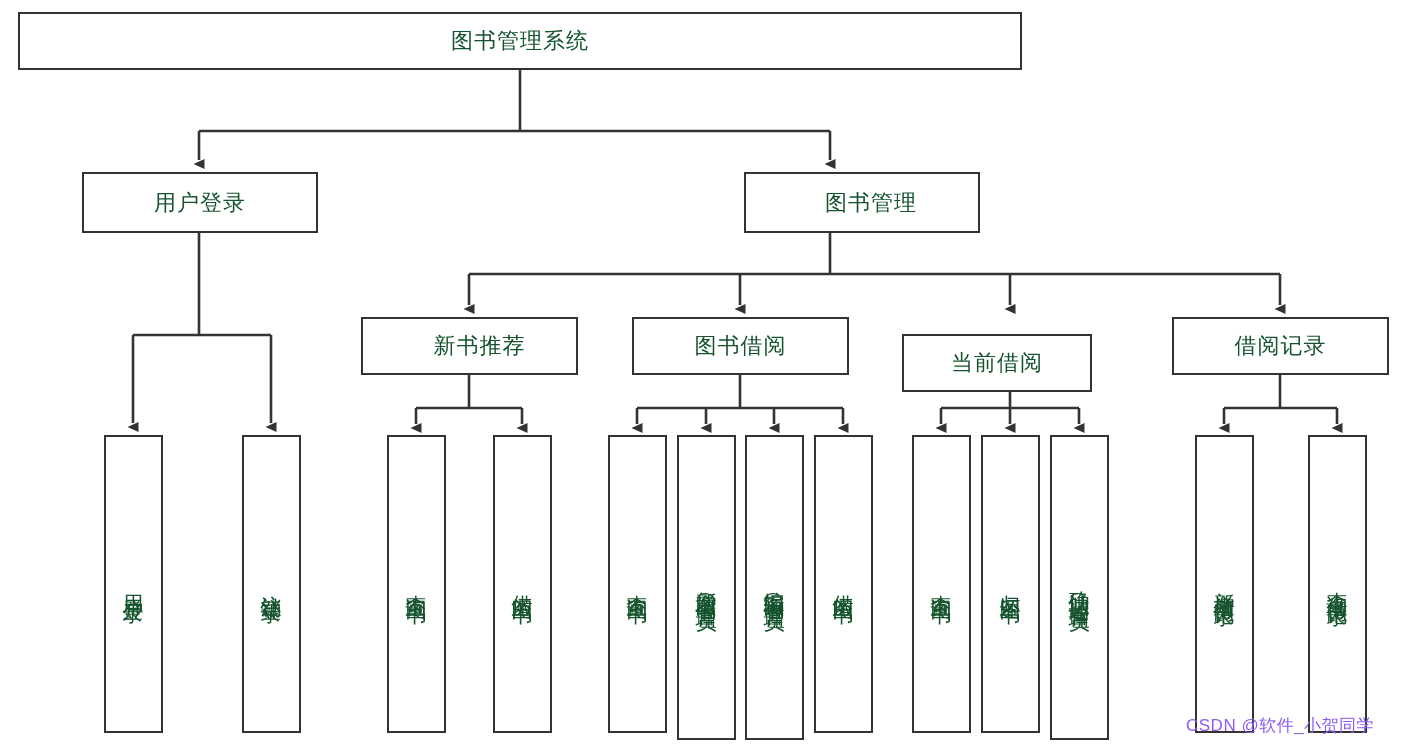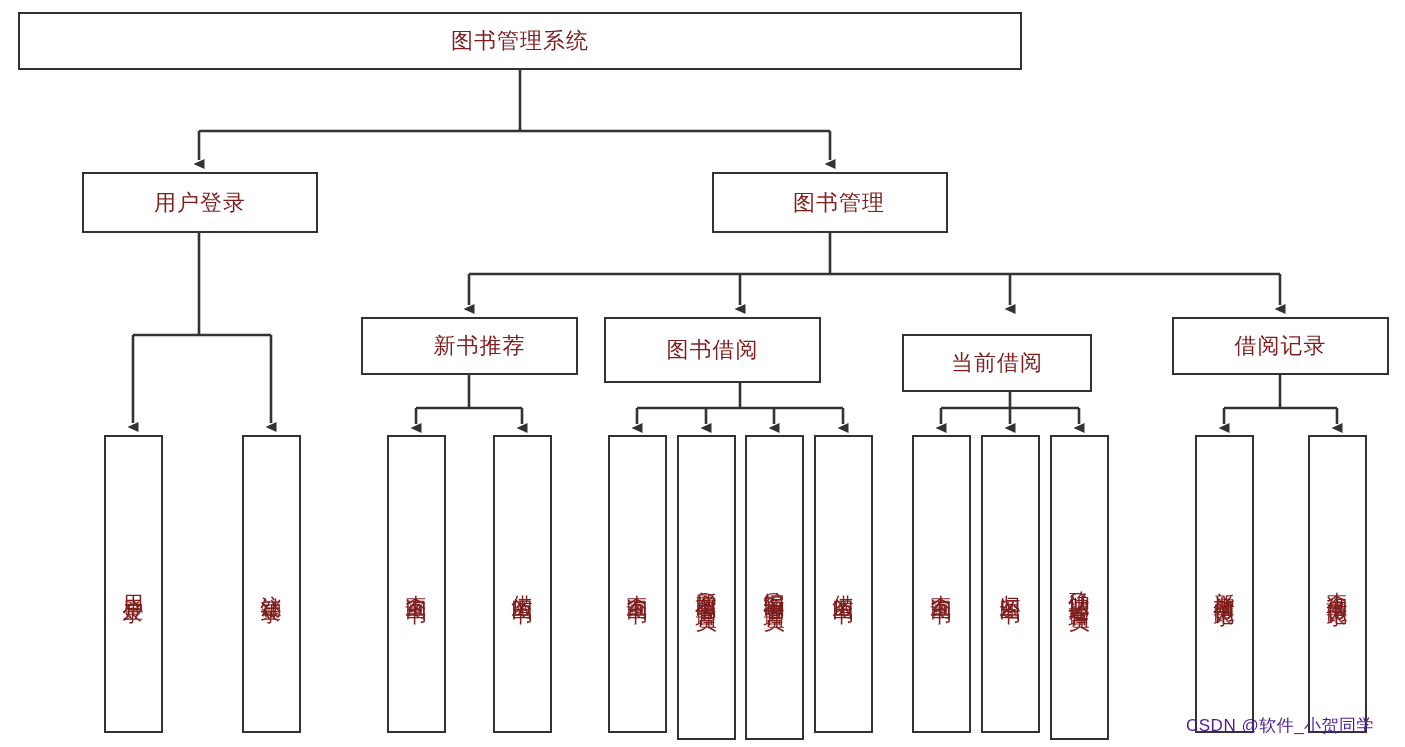--- a/index.html
+++ b/index.html
@@ -24,41 +24,41 @@
     pointer-events: none;
   }
   .node {
     position: absolute;
     box-sizing: border-box;
     border: 2px solid #333333;
     background: #ffffff;
     display: flex;
     align-items: center;
     justify-content: center;
-    color: #7f1d1d;
+    color: #14532d;
   }
   .node.horiz {
     font-size: 22px;
     letter-spacing: 1px;
   }
   .node.vert {
     writing-mode: vertical-rl;
     text-orientation: upright;
     font-size: 21px;
     letter-spacing: 3px;
     line-height: 1.1;
     padding: 6px 0;
   }
   .node.vert .label {
     writing-mode: vertical-rl;
     text-orientation: upright;
   }
   #watermark {
     position: absolute;
-    color: #4c1d95;
+    color: #8b5cf6;
     font-size: 17px;
     letter-spacing: 0.5px;
     white-space: nowrap;
     left: 1186px;
     top: 714px;
   }
 </style>
 </head>
 <body>
 
@@ -114,28 +114,28 @@
     </g>
   </svg>
 
   <div class="node horiz" style="left:18px; top:12px; width:1004px; height:58px;">
     <span class="label">图书管理系统</span>
   </div>
 
   <div class="node horiz" style="left:82px; top:172px; width:236px; height:61px;">
     <span class="label">用户登录</span>
   </div>
-  <div class="node horiz" style="left:712px; top:172px; width:236px; height:61px;padding-left:18px;">
+  <div class="node horiz" style="left:744px; top:172px; width:236px; height:61px;padding-left:18px;">
     <span class="label">图书管理</span>
   </div>
 
   <div class="node horiz" style="left:361px; top:317px; width:217px; height:58px;padding-left:20px;">
     <span class="label">新书推荐</span>
   </div>
-  <div class="node horiz" style="left:604px; top:317px; width:217px; height:66px;">
+  <div class="node horiz" style="left:632px; top:317px; width:217px; height:58px;">
     <span class="label">图书借阅</span>
   </div>
   <div class="node horiz" style="left:902px; top:334px; width:190px; height:58px;">
     <span class="label">当前借阅</span>
   </div>
   <div class="node horiz" style="left:1172px; top:317px; width:217px; height:58px;align-items:center;">
     <span class="label">借阅记录</span>
   </div>
 
   <div class="node vert" style="left:104px; top:435px; width:59px; height:298px;">

